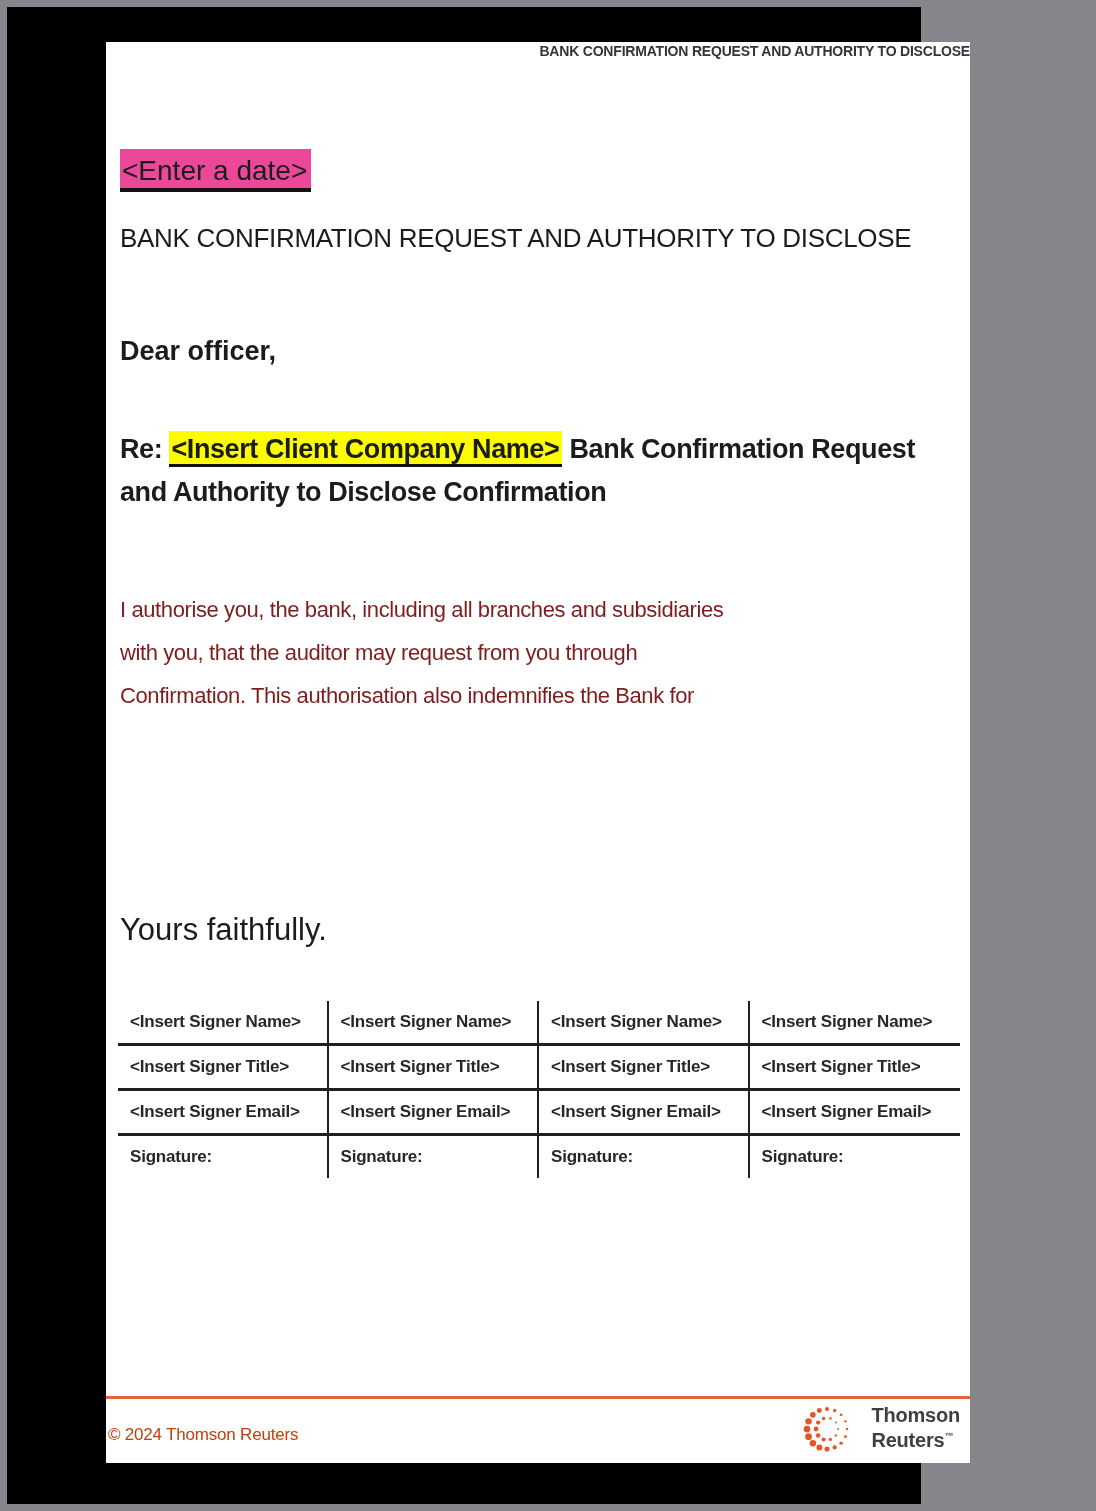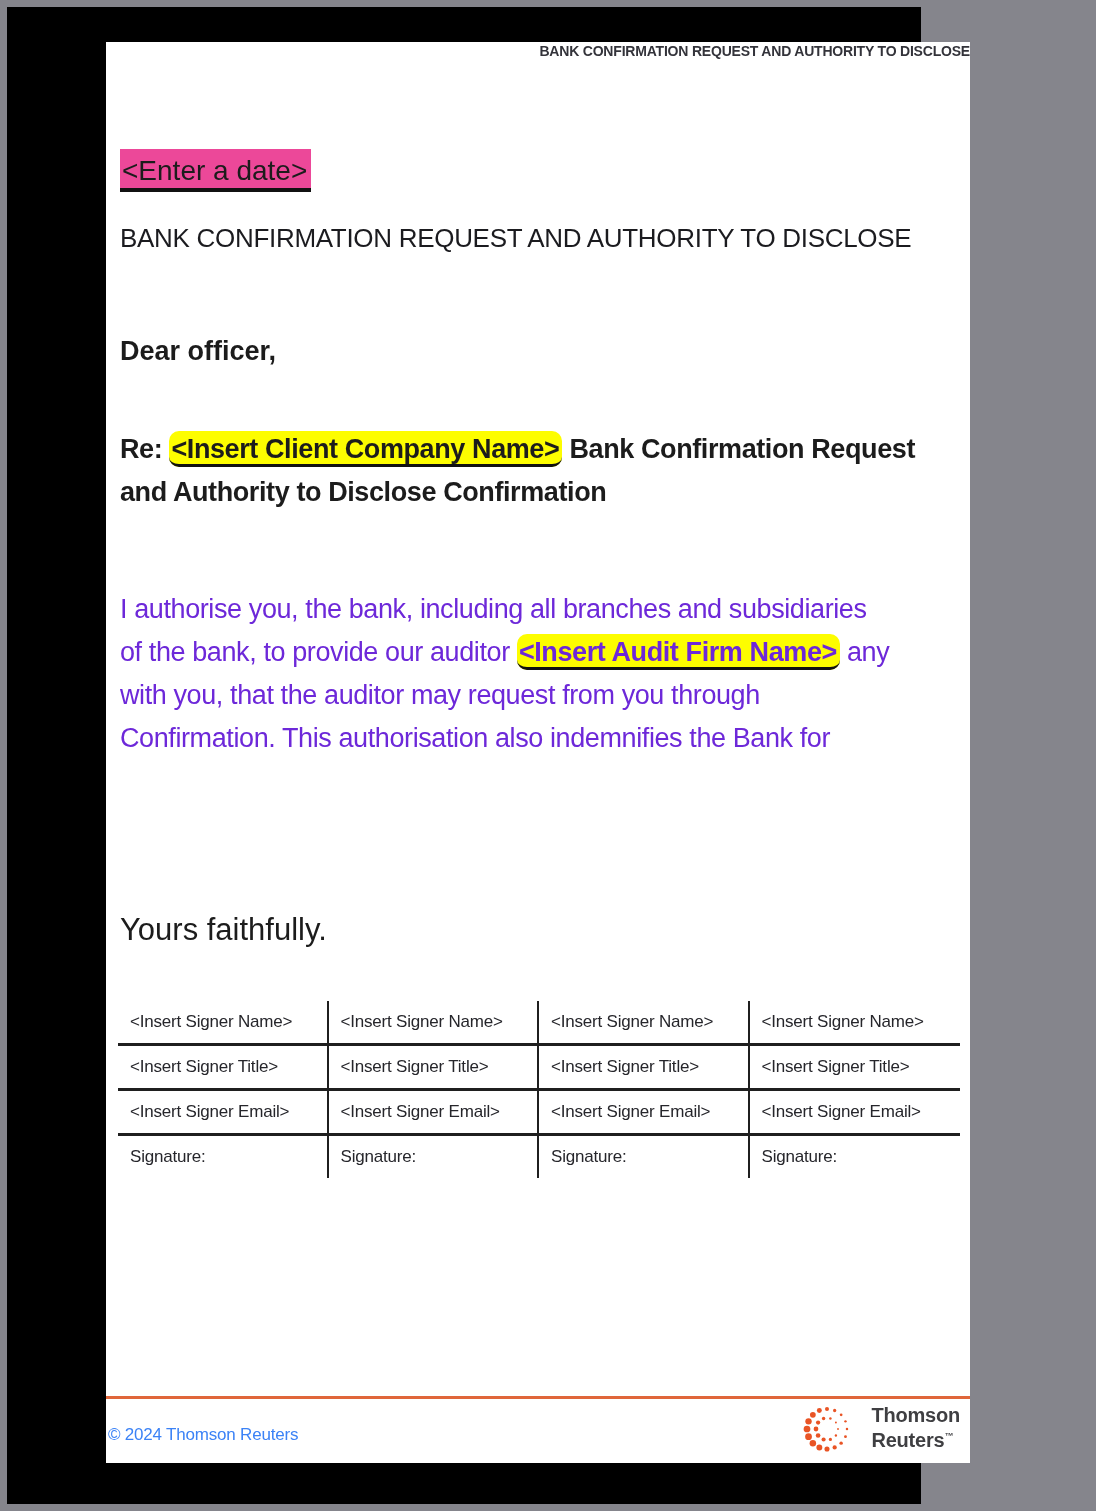--- a/index.html
+++ b/index.html
@@ -32,69 +32,68 @@
   .hl {
     background:#ec4899;
     padding:6px 4px 2px 2px;
     border-bottom:4px solid #111;
   }
   .hl-inline {
     background:#fdfd00;
     padding:3px 3px 0 2px;
     border-bottom:3px solid #111;
     font-weight:700;
-    border-radius:10px;
   }
   .doc-title {
     position:absolute; top:181px; left:14px;
     font-size:26px; font-weight:400; color:#1b1b1f;
     letter-spacing:-0.3px; white-space:nowrap;
   }
   .salutation {
     position:absolute; top:294px; left:14px;
     font-size:27px; font-weight:700;
   }
   .re-block {
     position:absolute; top:386px; left:14px;
     font-size:27px; font-weight:700; line-height:43px;
     letter-spacing:-0.4px; width:836px;
   }
   .body-block {
     position:absolute; top:546px; left:14px;
-    font-size:27px; font-weight:400; line-height:43px;
-    letter-spacing:-0.4px; width:840px; color:#6d28d9;
+    font-size:22px; font-weight:400; line-height:43px;
+    letter-spacing:-0.4px; width:840px; color:#7f1d1d;
   }
   .body-block .bline { white-space:nowrap; }
   .closing {
     position:absolute; top:870px; left:14px;
     font-size:31px; font-weight:400;
   }
   .signer-table {
     position:absolute; top:959px; left:12px;
     width:842px; color:#26262b;
   }
   .trow {
     display:grid; grid-template-columns:repeat(4,1fr);
   }
   .trow.bordered { border-bottom:3px solid #1f1f1f; }
   .trow .cell {
     height:42px; line-height:42px;
     padding-left:12px;
     font-size:17px; letter-spacing:-0.2px;
     border-right:2px solid #1f1f1f;
-    white-space:nowrap; overflow:hidden;
+    white-space:nowrap; overflow:hidden;font-weight:bold;
   }
   .trow .cell:last-child { border-right:none; }
   .footer-rule {
     position:absolute; top:1354px; left:0;
     width:864px; height:3px; background:#e0663a;
   }
   .footer-copyright {
     position:absolute; top:1383px; left:2px;
-    font-size:17px; color:#3b82f6; letter-spacing:-0.2px;
+    font-size:17px; color:#c2410c; letter-spacing:-0.2px;
   }
   .footer-logo {
     position:absolute; top:1356px; right:10px;
     display:flex; align-items:center; gap:14px;
   }
   .logo-mark { width:60px; height:60px; }
   .logo-text {
     font-size:20px; font-weight:700; color:#3f3f42;
     line-height:21px; letter-spacing:-0.2px;
   }
@@ -118,23 +117,20 @@
 
     <div class="re-block">
       <div class="bline" style="white-space:nowrap;">
         <span>Re: </span><span class="hl-inline">&lt;Insert Client Company Name&gt;</span><span> Bank Confirmation Request</span>
       </div>
       <div class="bline">and Authority to Disclose Confirmation</div>
     </div>
 
     <div class="body-block">
       <div class="bline">I authorise you, the bank, including all branches and subsidiaries</div>
-      <div class="bline">
-        <span>of the bank, to provide our auditor </span><span class="hl-inline">&lt;Insert Audit Firm Name&gt;</span><span> any</span>
-      </div>
       <div class="bline">with you, that the auditor may request from you through</div>
       <div class="bline">Confirmation. This authorisation also indemnifies the Bank for</div>
     </div>
 
     <div class="closing">Yours faithfully.</div>
 
     <div class="signer-table">
       <div class="trow bordered">
         <div class="cell">&lt;Insert Signer Name&gt;</div>
         <div class="cell">&lt;Insert Signer Name&gt;</div>

